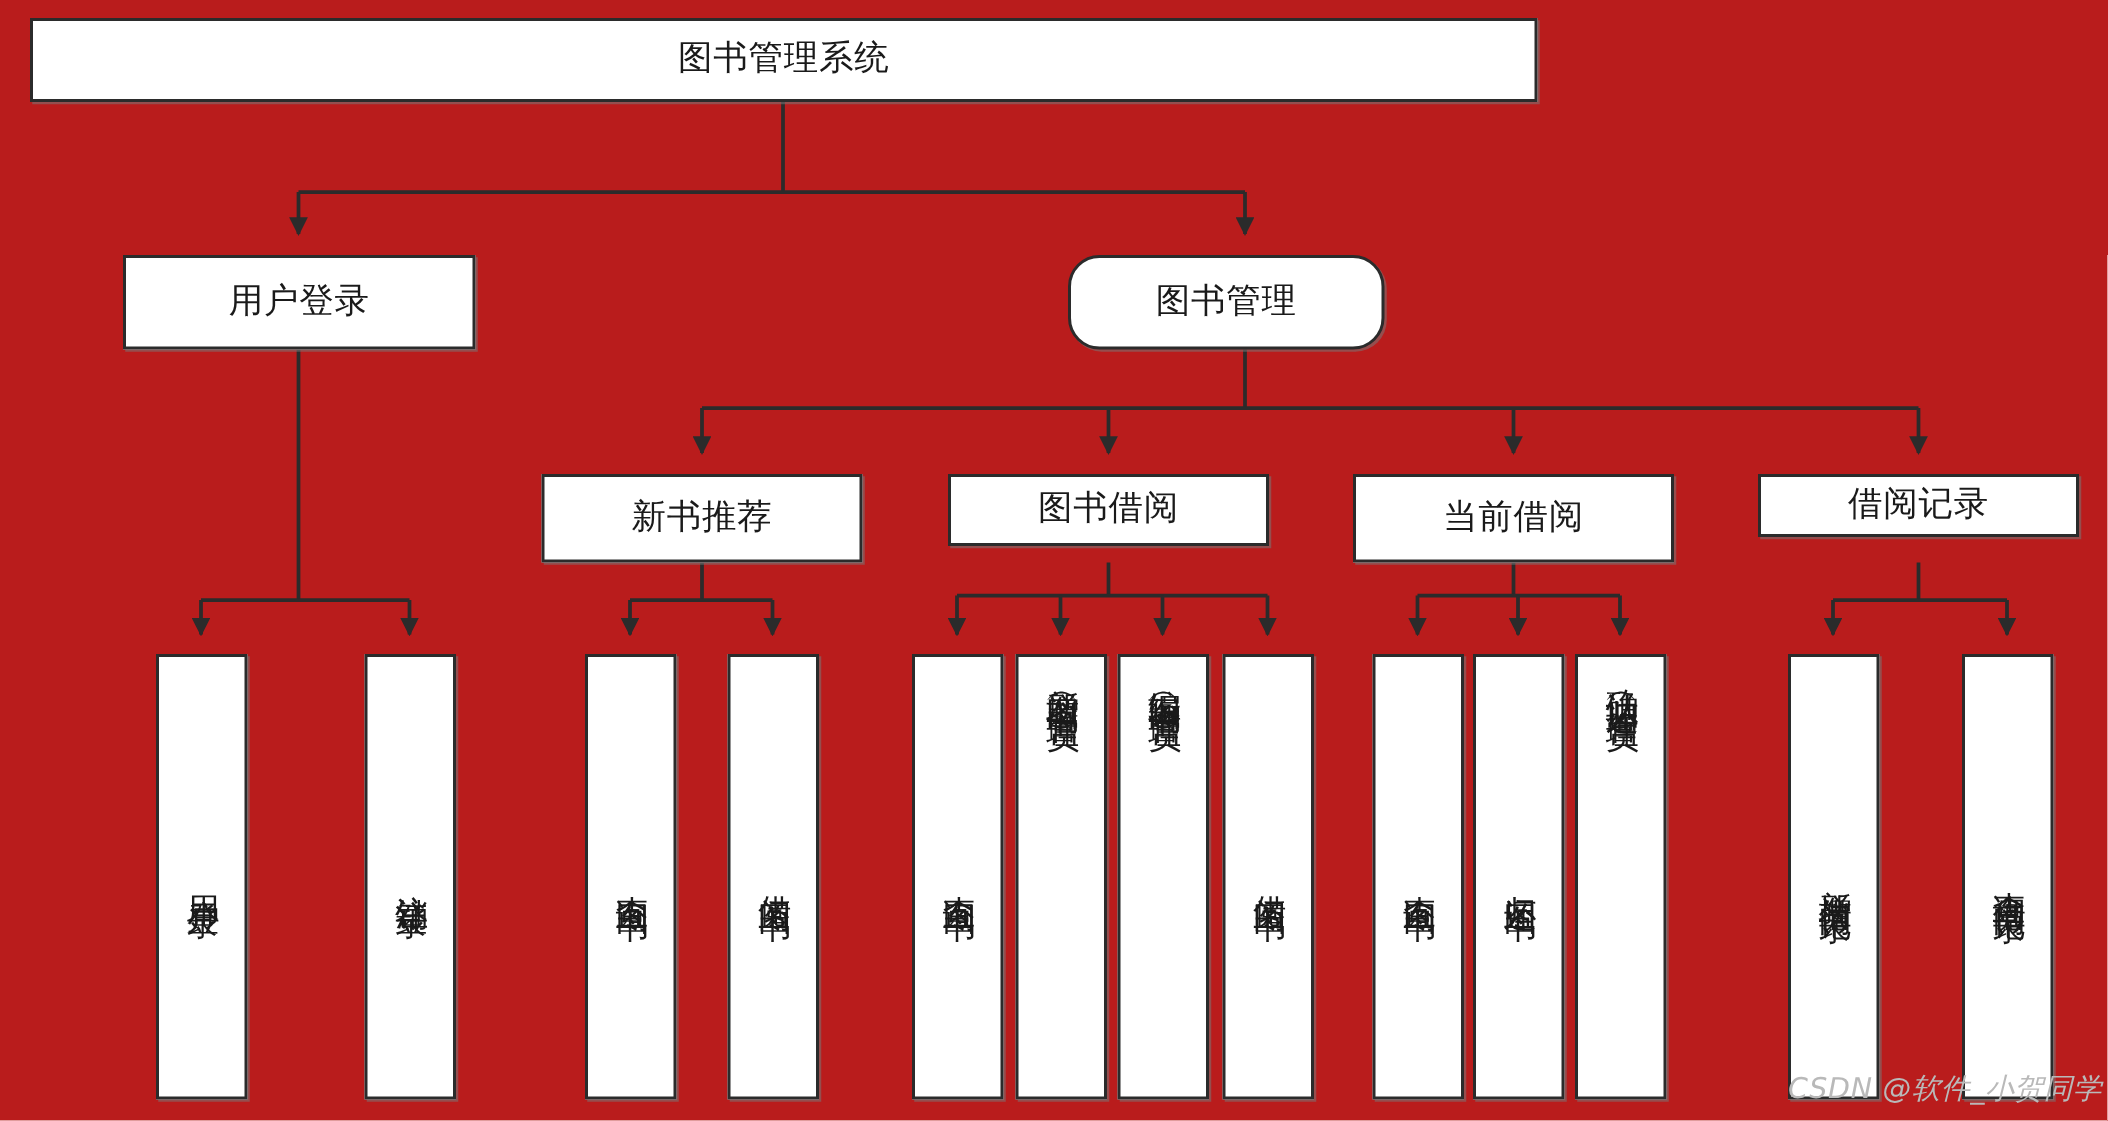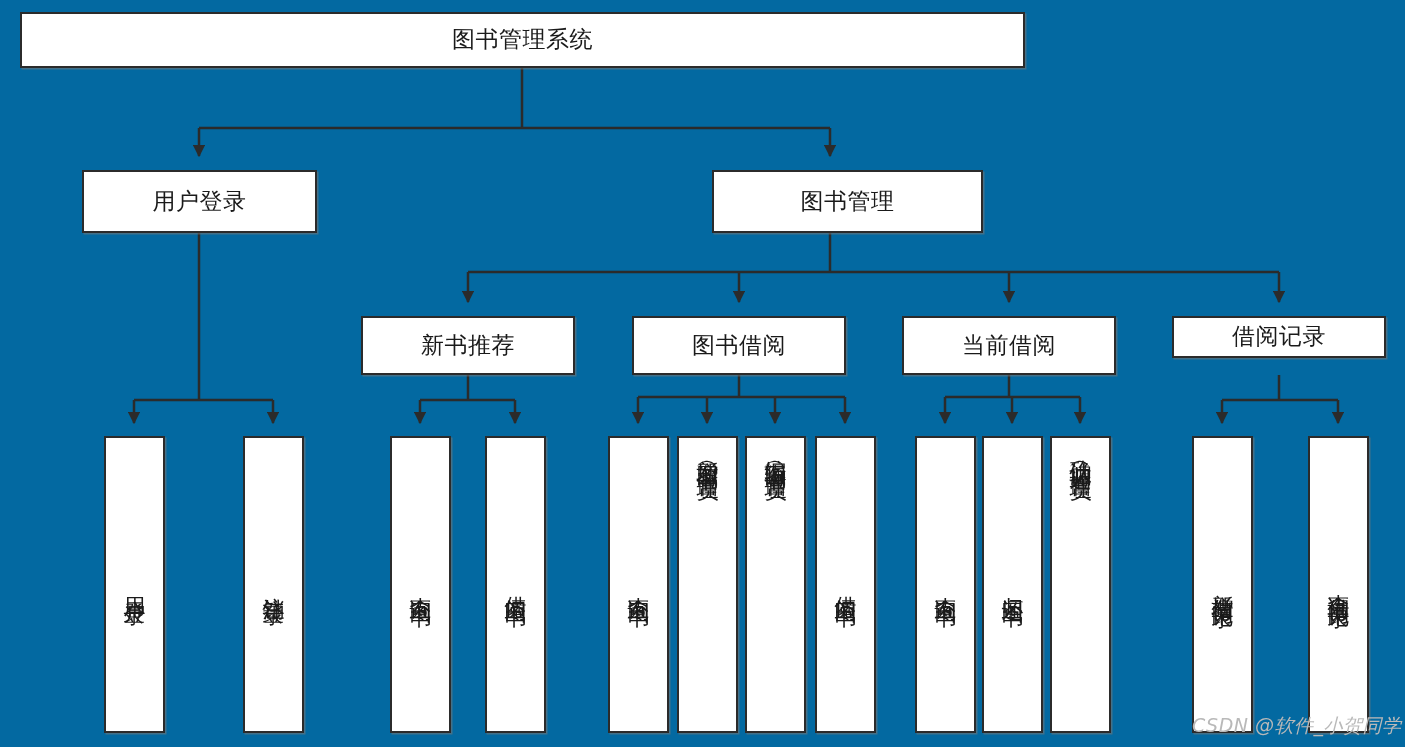--- a/index.html
+++ b/index.html
@@ -7,21 +7,21 @@
     padding: 0;
     background: #ffffff;
   }
   body {
     font-family: "DejaVu Sans", "Liberation Sans", sans-serif;
   }
   #canvas {
     position: relative;
     width: 1405px;
     height: 747px;
-    background: #0369a1;
+    background: #b91c1c;
     overflow: hidden;
   }
   #edges {
     position: absolute;
     left: 0;
     top: 0;
     width: 1405px;
     height: 747px;
   }
   .node {
@@ -130,28 +130,28 @@
     </g>
   </svg>
 
   <div class="node horiz root" style="left:20px; top:12px; width:1005px; height:56px;">
     <span class="label">图书管理系统</span>
   </div>
 
   <div class="node horiz" style="left:82px; top:170px; width:235px; height:63px;">
     <span class="label">用户登录</span>
   </div>
-  <div class="node horiz" style="left:712px; top:170px; width:271px; height:63px;">
+  <div class="node horiz" style="left:712px; top:170px; width:211px; height:63px;border-radius:21px;">
     <span class="label">图书管理</span>
   </div>
 
   <div class="node horiz" style="left:361px; top:316px; width:214px; height:59px;">
     <span class="label">新书推荐</span>
   </div>
-  <div class="node horiz" style="left:632px; top:316px; width:214px; height:59px;">
+  <div class="node horiz" style="left:632px; top:316px; width:214px; height:48px;">
     <span class="label">图书借阅</span>
   </div>
   <div class="node horiz" style="left:902px; top:316px; width:214px; height:59px;justify-content:center;">
     <span class="label">当前借阅</span>
   </div>
   <div class="node horiz" style="left:1172px; top:316px; width:214px; height:42px;">
     <span class="label">借阅记录</span>
   </div>
 
   <div class="node vert mid" style="left:104px; top:436px; width:61px; height:297px;">

